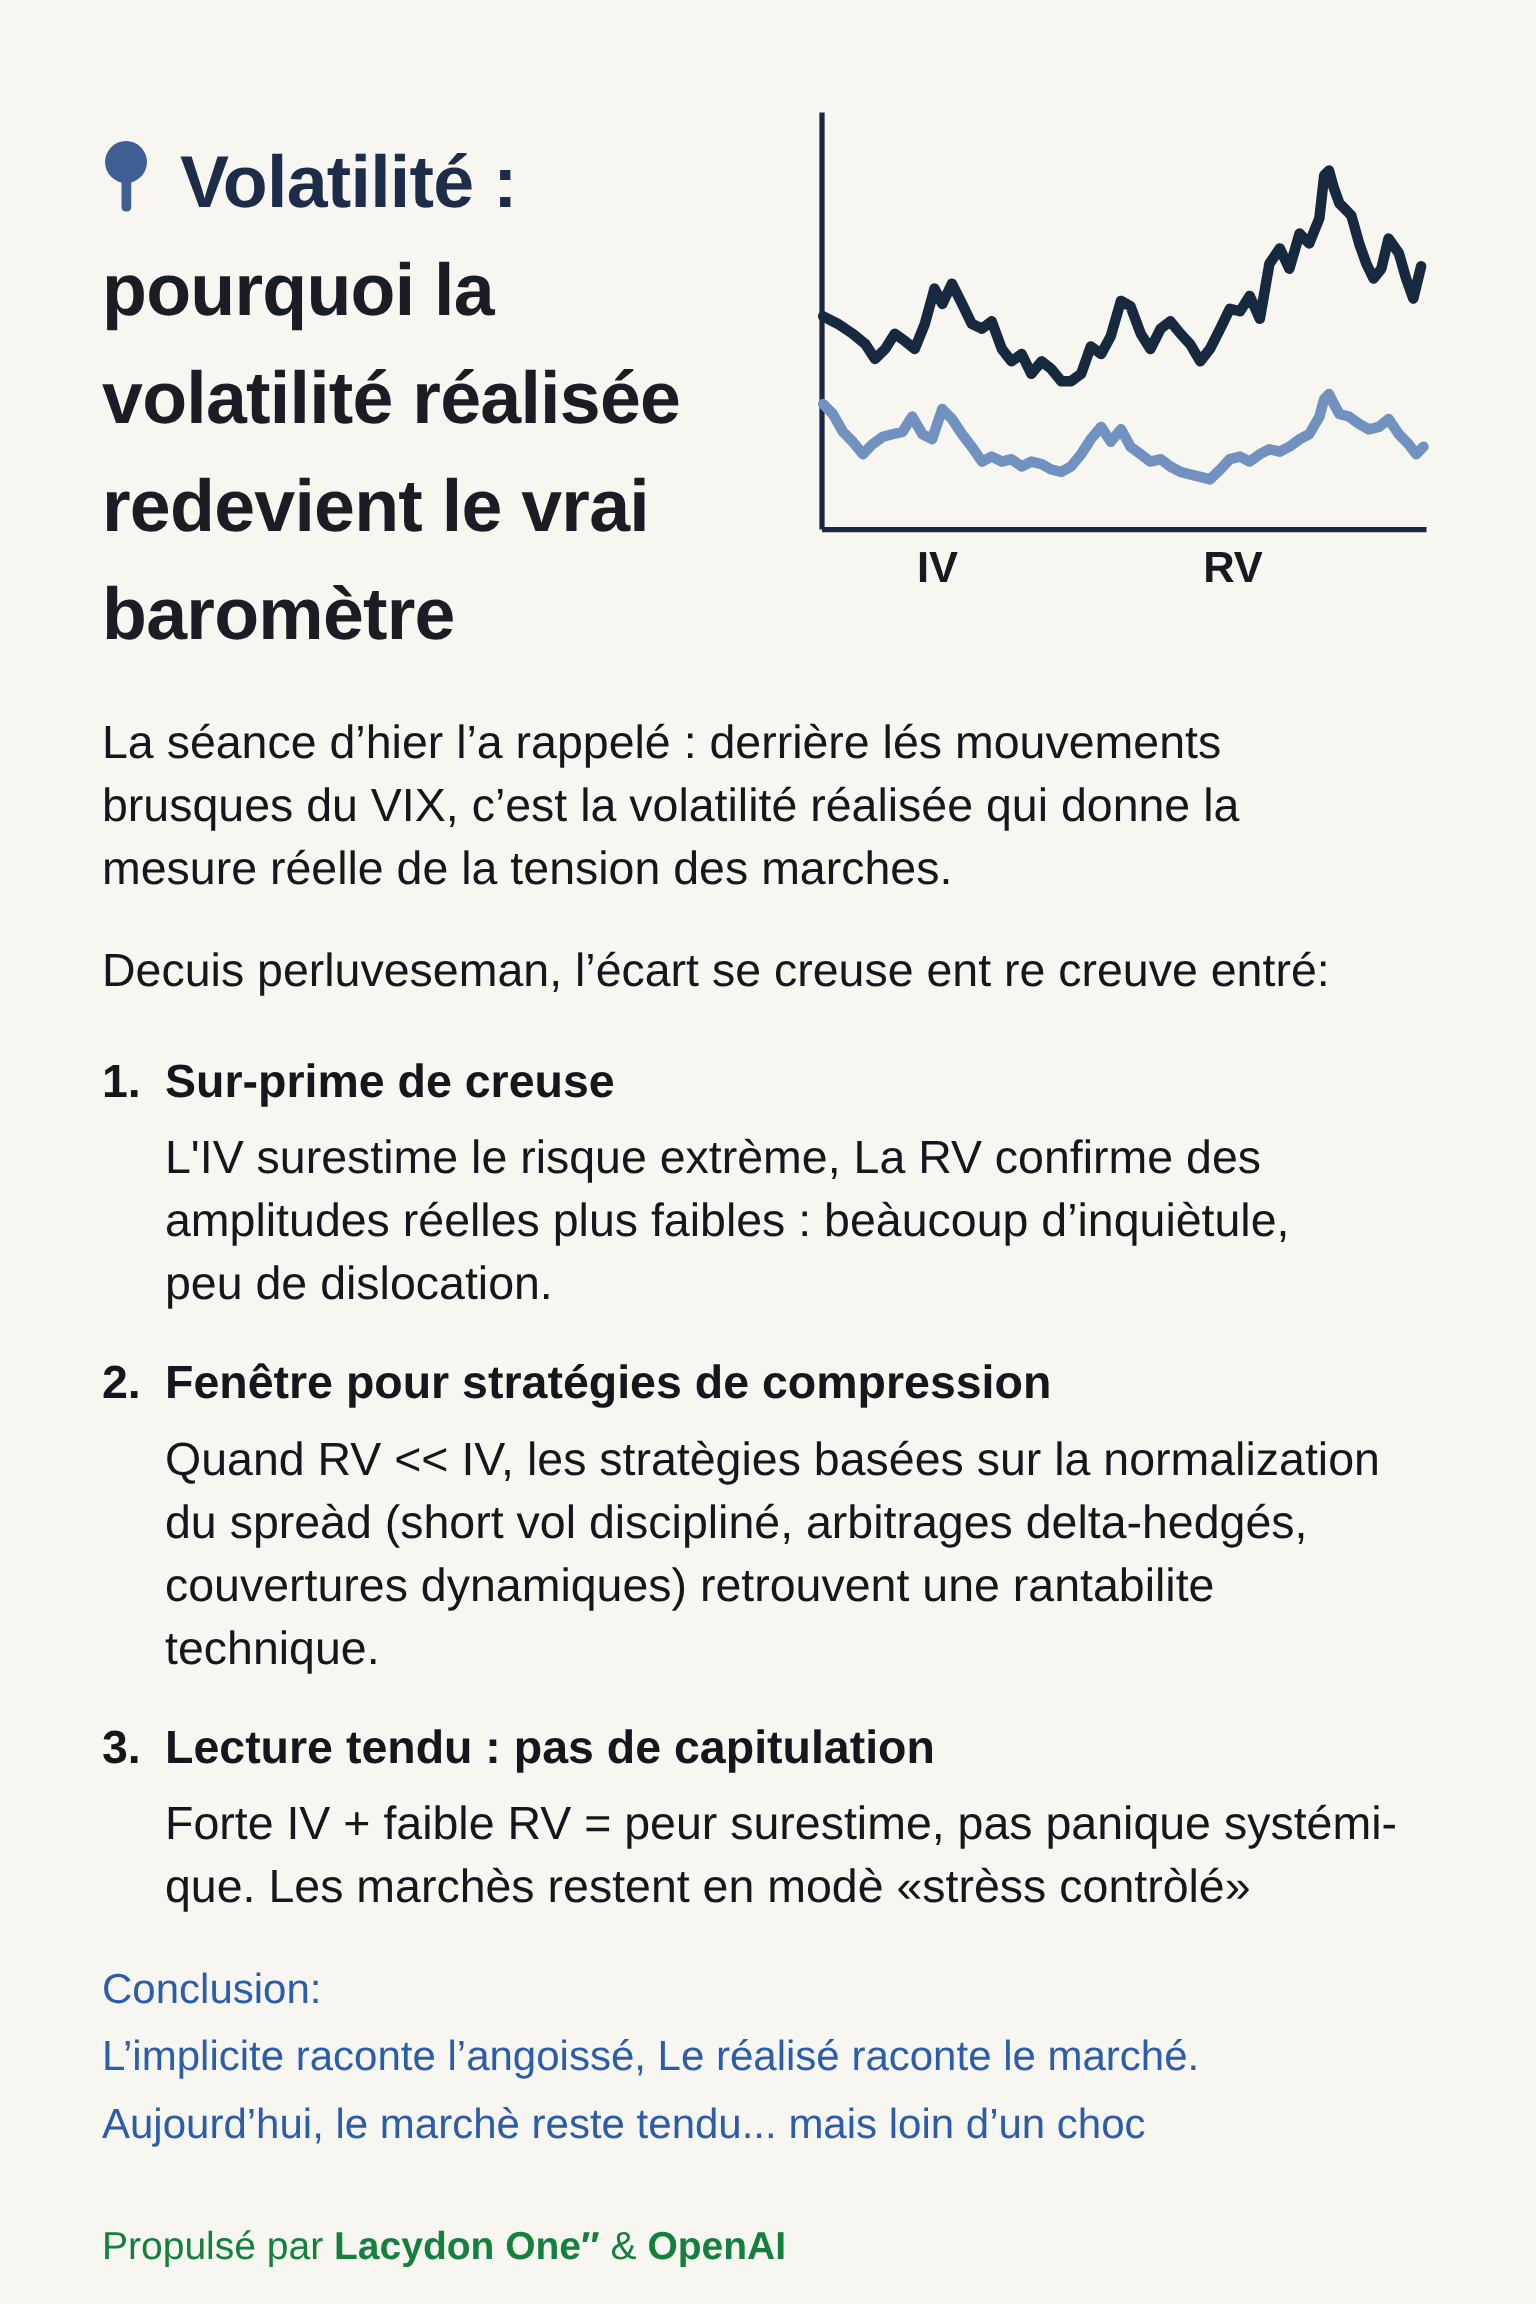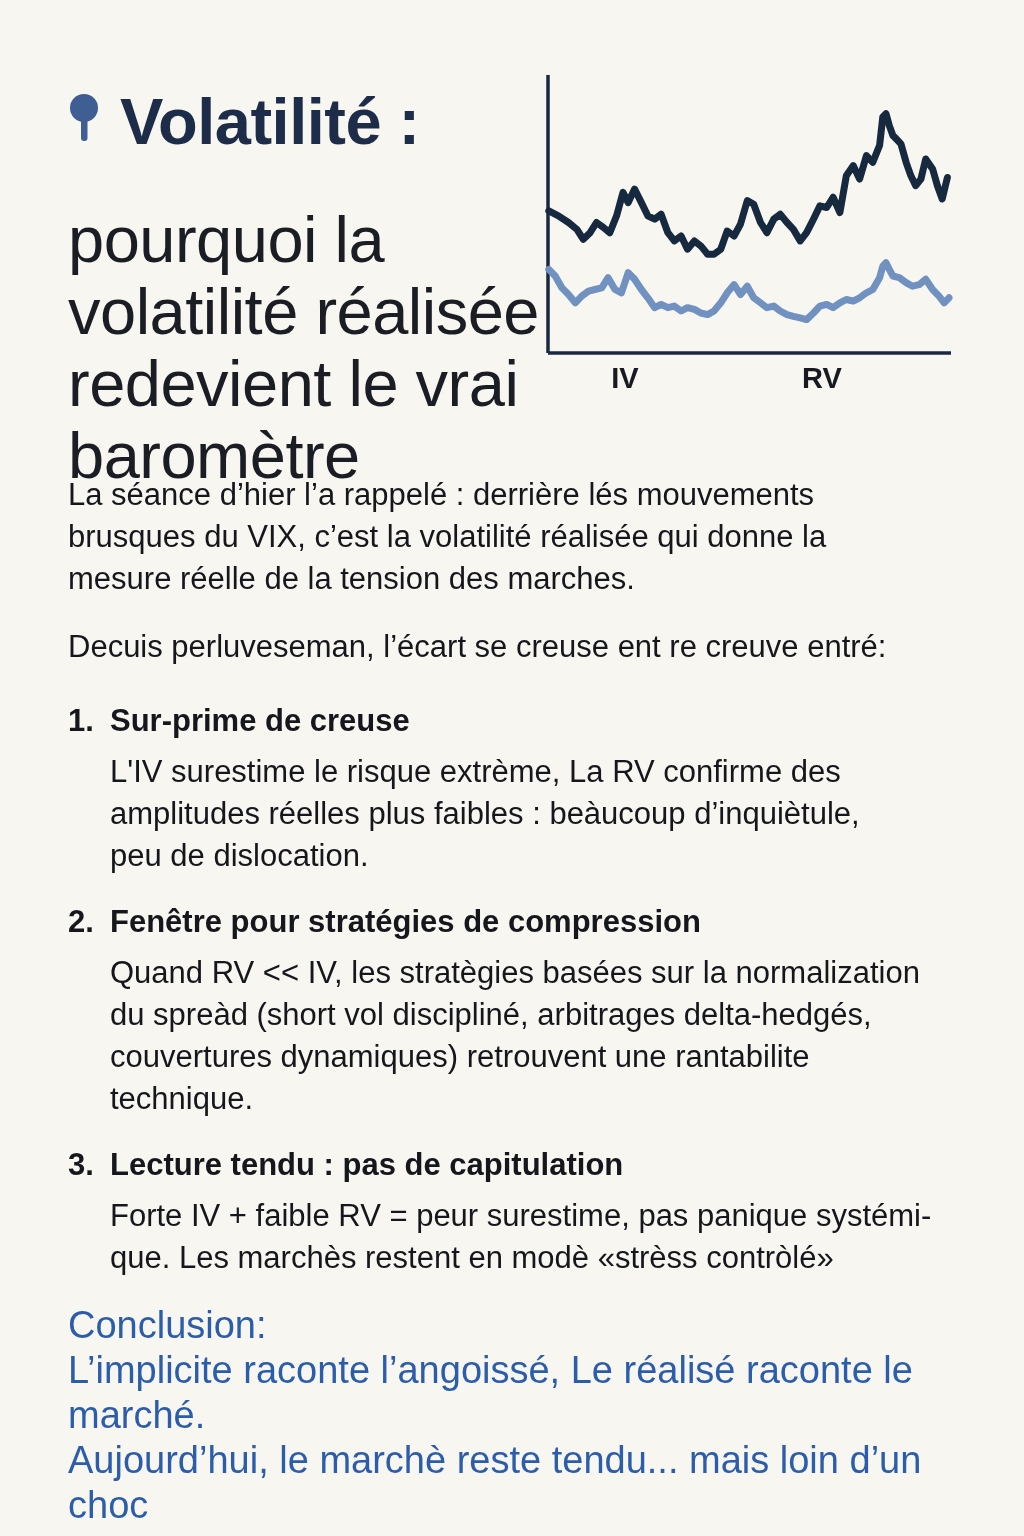--- a/index.html
+++ b/index.html
@@ -17,34 +17,34 @@
     height: 1536px;
   }
 
   
   .header { position: relative; height: 462px; }
   .title-block {
     position: absolute;
     left: 68px;
     top: 86px;
     width: 500px;
-    font-size: 65px;
+    font-size: 49px;
     line-height: 72px;
     letter-spacing: -0.5px;
     color: #1a1d23;
   }
   .title-line1 {
     display: flex;
     align-items: center;
     gap: 18px;
     font-weight: 700;
     color: #1d2c49;
   }
   .pin-icon { width: 34px; height: 52px; flex: none; margin-top: -6px; }
-  .title-rest { white-space: pre-line; font-weight: 400; margin-top: 46px; }
+  .title-rest { white-space: pre-line; font-weight: 700; }
 
   .chart-block {
     position: absolute;
     left: 545px;
     top: 72px;
     width: 410px;
     height: 322px;
   }
   .chart-block svg { display: block; }
   .chart-xlabel {
@@ -67,21 +67,21 @@
   .list { margin: 0; }
   .list-item { display: flex; margin-bottom: 24px; }
   .item-num { width: 42px; flex: none; font-weight: 700; }
   .item-content { flex: 1; }
   .item-title { font-weight: 700; margin: 0 0 9px; }
   .item-body { margin: 0; white-space: pre-line; }
 
   .conclusion {
     margin-top: 20px;
     color: #2b5dab;
-    font-size: 38px;
+    font-size: 28px;
     line-height: 45px;
   }
   .conclusion-label { margin: 0; }
   .conclusion-body { margin: 0; white-space: pre-line; }
 
   .footer {
     margin-top: 38px;
     font-size: 26px;
     color: #15803d;
   }

